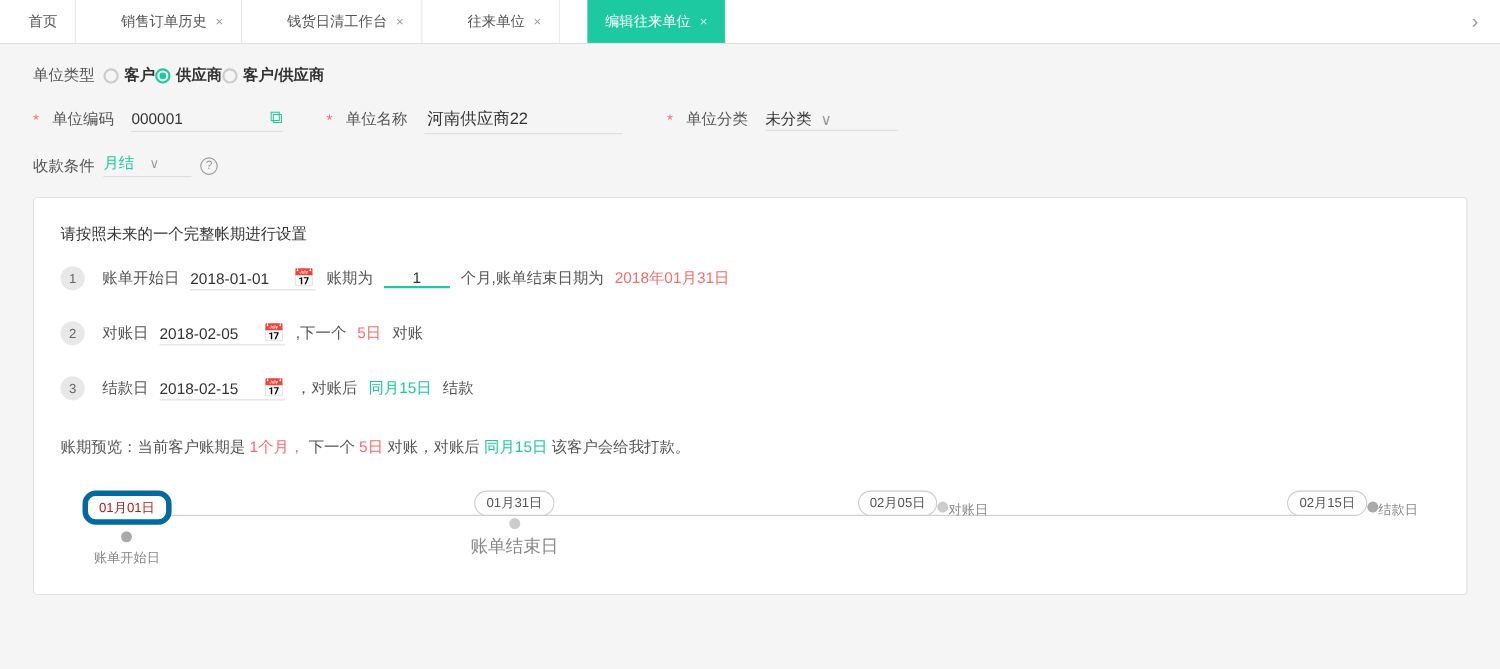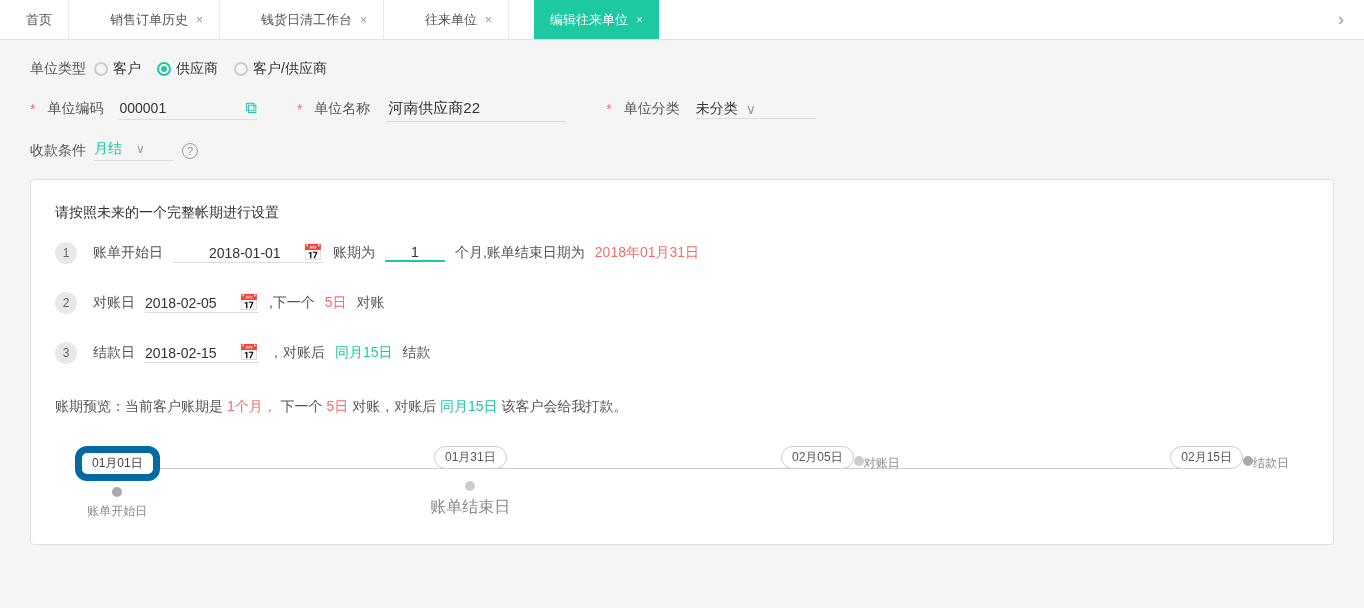--- a/index.html
+++ b/index.html
@@ -65,21 +65,22 @@
     }
     .required-star {
       color: #f56c6c;
       margin-right: 4px;
     }
 
     
     .radio-group {
       display: flex;
       align-items: center;
-      gap: 16px;
+      gap: 0;
+      font-weight: bold;
     }
     .radio-item {
       display: flex;
       align-items: center;
       gap: 5px;
       cursor: pointer;
     }
     .radio-circle {
       width: 14px;
       height: 14px;
@@ -349,21 +350,21 @@
   </div>
 
   <div class="panel-box">
     <div class="panel-title">请按照未来的一个完整帐期进行设置</div>
 
     <div class="step-row">
       <div class="step-num">1</div>
       <div class="step-content">
         <span class="step-label">账单开始日</span>
         <div class="date-input-wrap">
-          <input type="text" value="2018-01-01" style="width: 90px; margin-left: 36px;">
+          <input type="text" value="2018-01-01" style="width: 90px;">
           <span class="cal-icon">📅</span>
         </div>
         <span class="step-label">账期为</span>
         <input class="period-input" type="text" value="1" style="">
         <span class="step-label">个月,账单结束日期为</span>
         <span class="highlight-orange">2018年01月31日</span>
       </div>
     </div>
 
     <div class="step-row">
@@ -404,27 +405,27 @@
       <span>该客户会给我打款。</span>
     </div>
 
     <div style="position:relative; margin-top:30px; padding: 0 20px;">
 
       <div style="position:absolute; top:22px; left:80px; right:80px; height:1px; background:#ccc; z-index:1;"></div>
 
       <div style="display:flex; justify-content:space-between; align-items:flex-start; position:relative; z-index:2;">
 
         <div style="display:flex;flex-direction:column;align-items:center;">
-          <div style="border:7px solid #0369a1;border-radius:12px;padding:2px 10px;font-size:12px;color:#404040;background:#fff;margin-bottom:6px;">01月01日</div>
+          <div style="border:5px solid #0369a1;border-radius:12px;padding:2px 10px;font-size:12px;color:#b91c1c;background:#fff;margin-bottom:6px;">01月01日</div>
           <div style="width:10px;height:10px;border-radius:50%;background:#aaa;border:2px solid #aaa;"></div>
           <div style="font-size:12px;color:#888;margin-top:6px;">账单开始日</div>
         </div>
 
         <div style="display:flex;flex-direction:column;align-items:center;">
-          <div style="border:1px solid #ccc;border-radius:12px;padding:2px 10px;font-size:12px;color:#555;background:#fff;margin-bottom:12px;">01月31日</div>
+          <div style="border:1px solid #ccc;border-radius:12px;padding:2px 10px;font-size:12px;color:#555;background:#fff;margin-bottom:2px;">01月31日</div>
           <div style="width:10px;height:10px;border-radius:50%;background:#ccc;border:2px solid #ccc;"></div>
           <div style="font-size:16px;color:#888;margin-top:6px;">账单结束日</div>
         </div>
 
         <div style="display:flex;flex-direction:row;align-items:center;">
           <div style="border:1px solid #ccc;border-radius:12px;padding:2px 10px;font-size:12px;color:#555;background:#fff;margin-bottom:6px;">02月05日</div>
           <div style="width:10px;height:10px;border-radius:50%;background:#ccc;border:2px solid #ccc;"></div>
           <div style="font-size:12px;color:#888;margin-top:6px;">对账日</div>
         </div>
 

